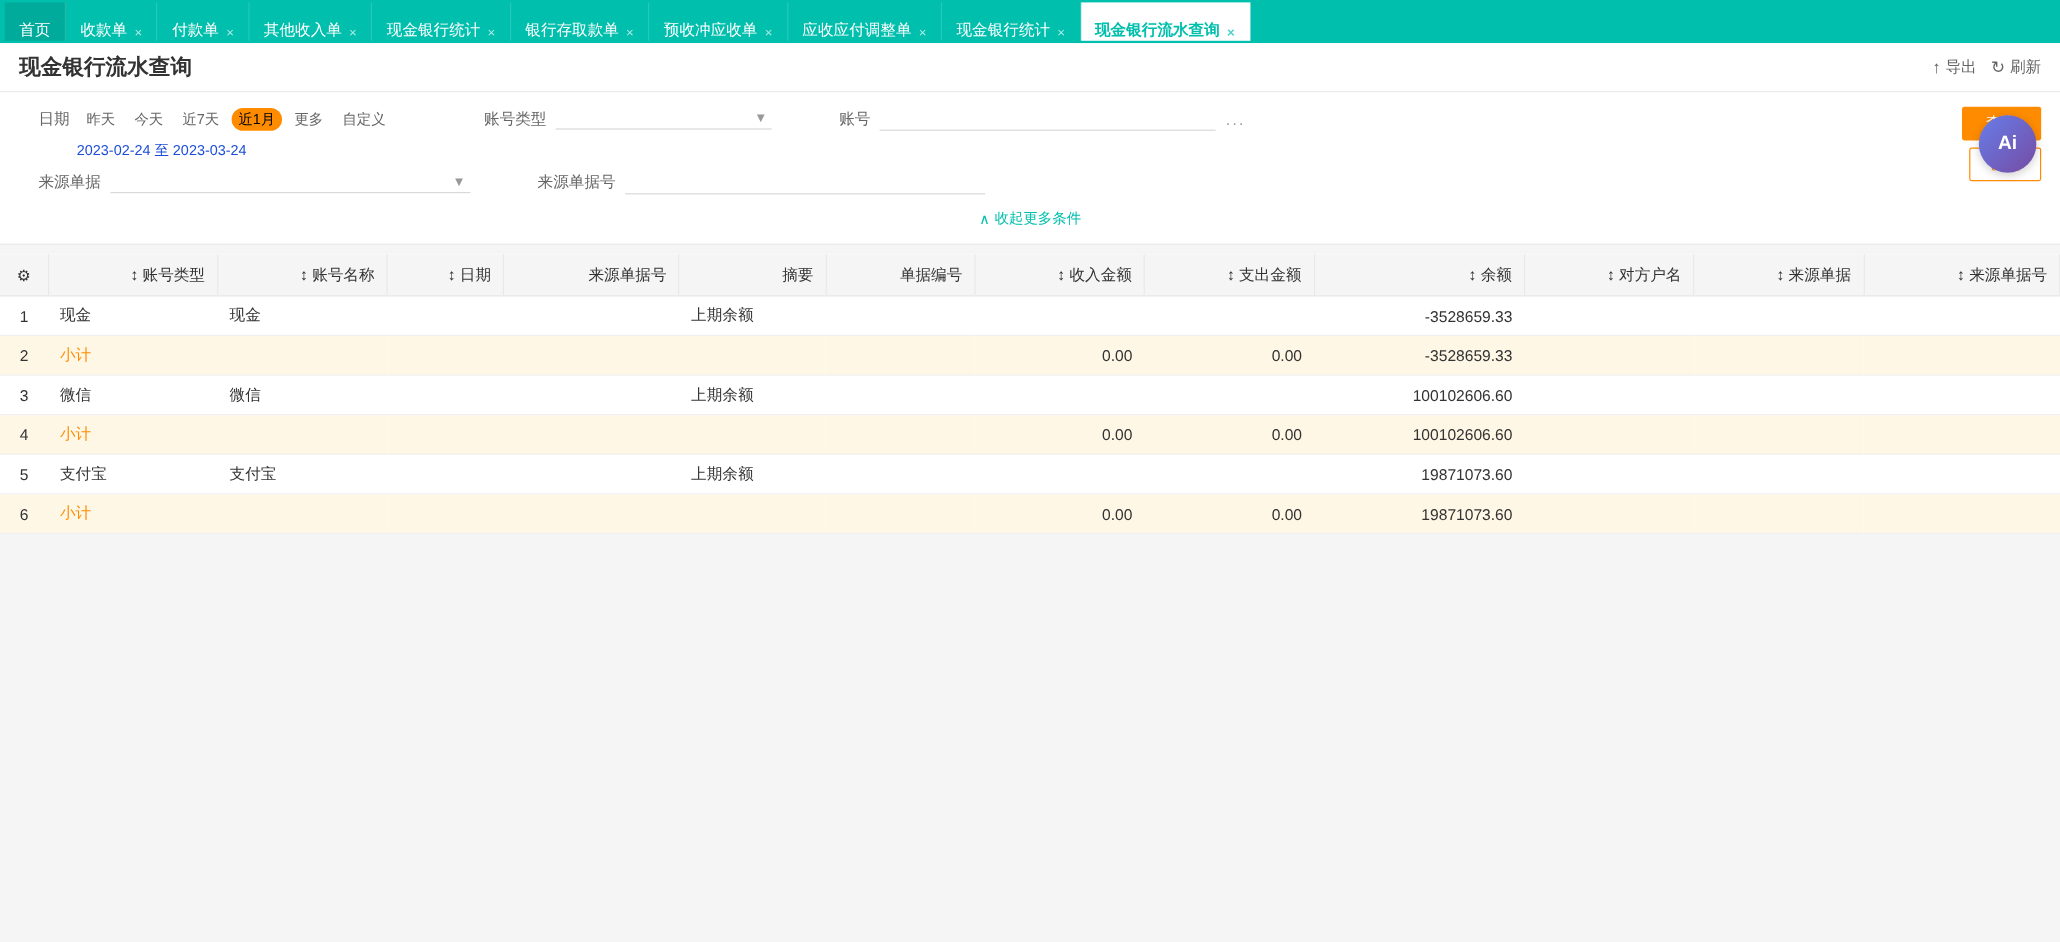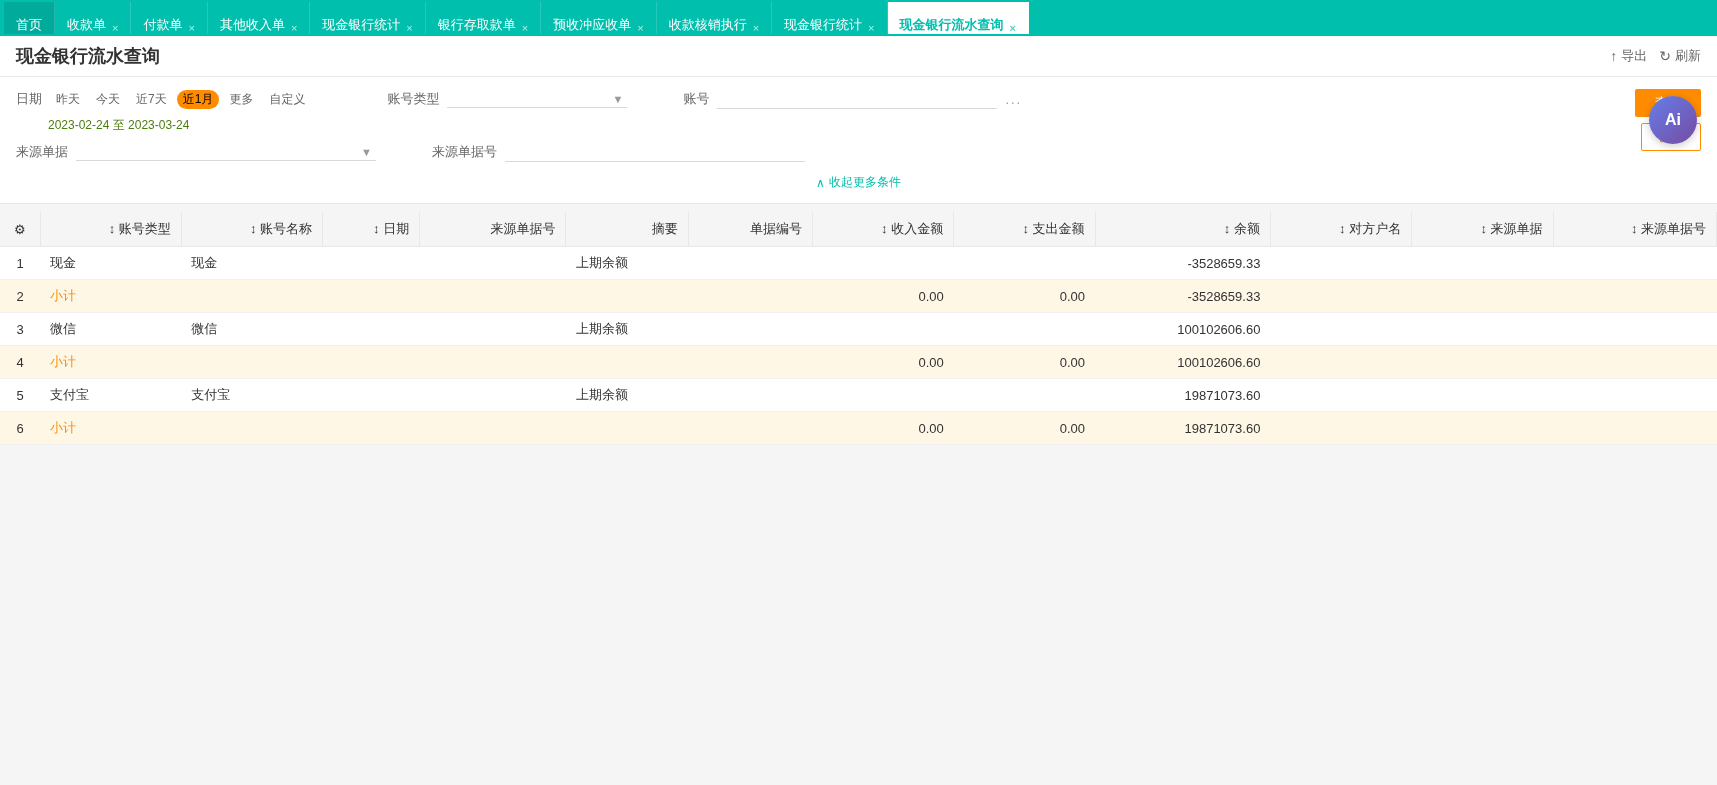--- a/index.html
+++ b/index.html
@@ -104,21 +104,21 @@
       border: none;
       cursor: pointer;
     }
     .date-btn.active {
       background: #ff8c00;
       color: #000000;
       border-radius: 10px;
     }
     .date-range-text {
       font-size: 12px;
-      color: #4d7c0f;
+      color: #1d4ed8;
       margin-left: 4px;
     }
     .filter-select {
       display: flex;
       align-items: center;
       border-bottom: 1px solid #d9d9d9;
       min-width: 200px;
       padding: 2px 4px;
       cursor: pointer;
       position: relative;
@@ -260,21 +260,21 @@
   </div>
   <div class="nav-tab">
     <span>银行存取款单</span>
     <span class="close-x">×</span>
   </div>
   <div class="nav-tab">
     <span>预收冲应收单</span>
     <span class="close-x">×</span>
   </div>
   <div class="nav-tab">
-    <span>收款核销执行</span>
+    <span>应收应付调整单</span>
     <span class="close-x">×</span>
   </div>
   <div class="nav-tab">
     <span>现金银行统计</span>
     <span class="close-x">×</span>
   </div>
   <div class="nav-tab active">
     <span>现金银行流水查询</span>
     <span class="close-x">×</span>
   </div>
@@ -290,21 +290,21 @@
     <button class="action-btn">
       <span style="font-size:14px;">↻</span>
       <span>刷新</span>
     </button>
   </div>
 </div>
 
 <div class="filter-area">
   <div style="display:flex; align-items:flex-start; gap:16px;">
 
-    <div style="flex:1;">
+    <div style="flex:1;margin-left:16px;">
 
       <div class="filter-row">
         <div class="filter-item">
           <span class="filter-label">日期</span>
           <div class="date-shortcuts">
             <button class="date-btn">昨天</button>
             <button class="date-btn">今天</button>
             <button class="date-btn">近7天</button>
             <button class="date-btn active">近1月</button>
             <button class="date-btn">更多</button>

